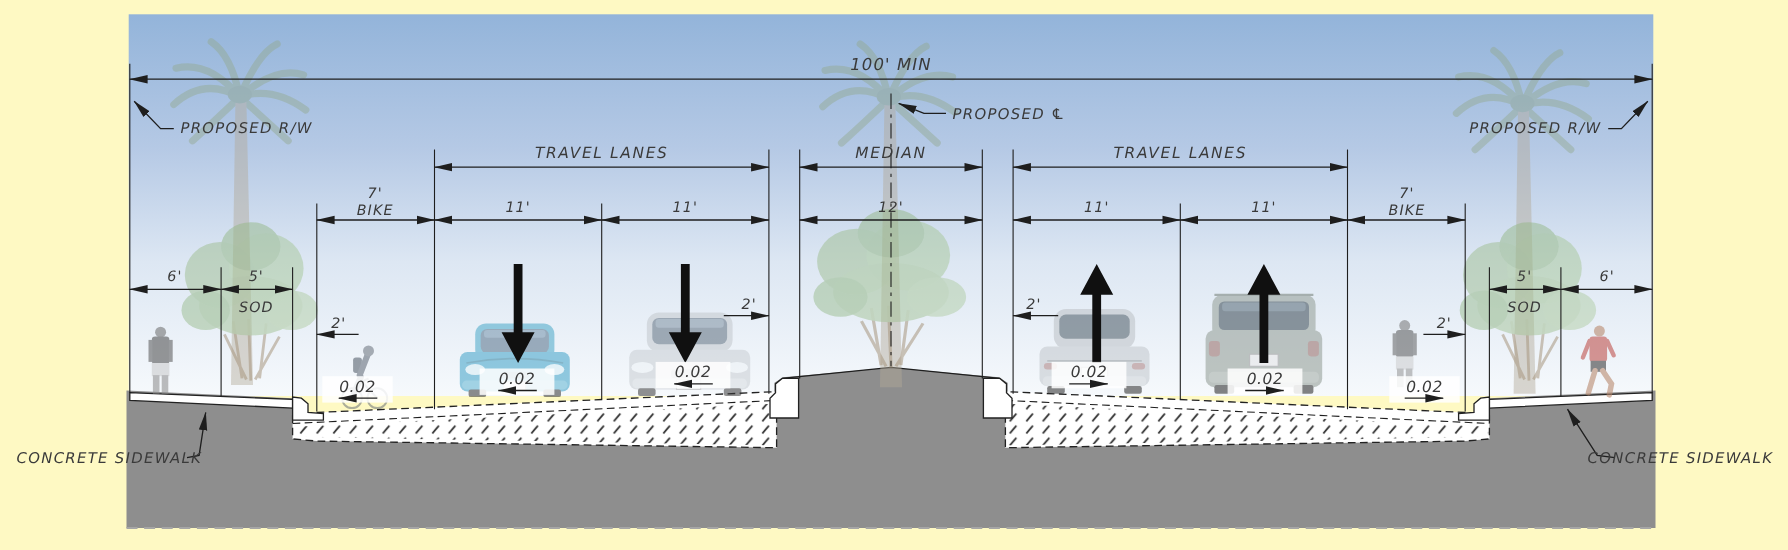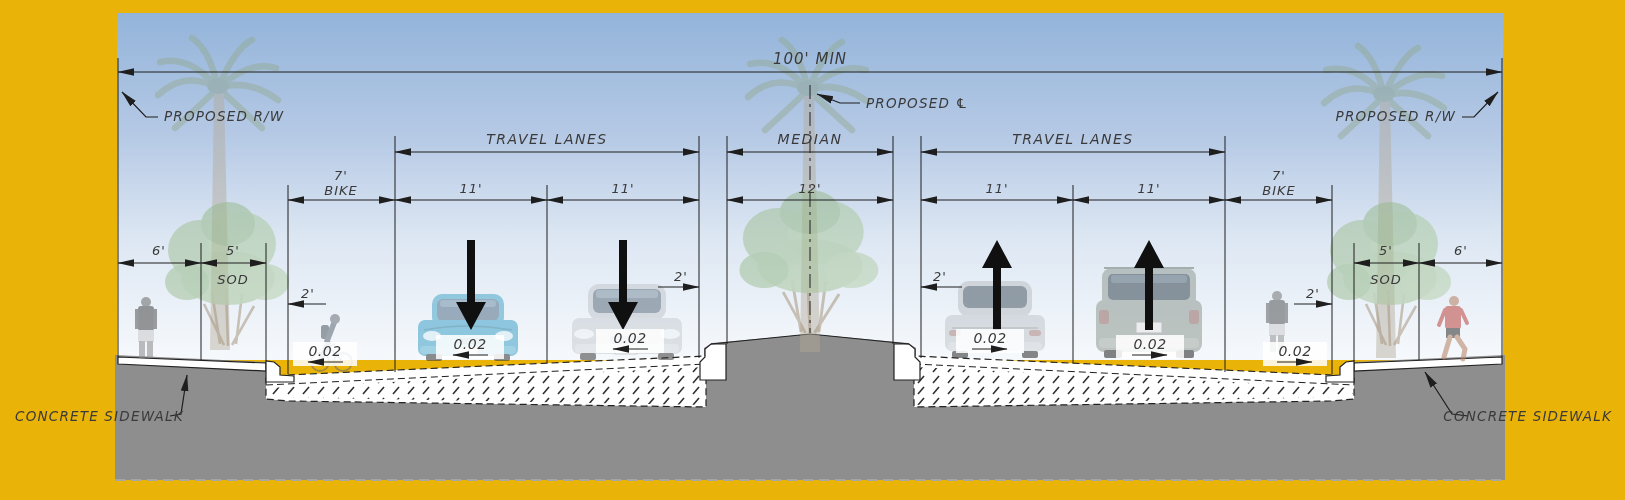--- a/index.html
+++ b/index.html
@@ -1,16 +1,16 @@
 <!DOCTYPE html>
 <html><head>
 <meta charset="utf-8">
 <style>
   html,body{margin:0;padding:0;background:#ffffff;}
-  .stage{position:relative;width:1625px;height:500px;background:#eab308;overflow:hidden;
+  .stage{position:relative;width:1625px;height:500px;background:#fef9c3;overflow:hidden;
          font-family:"DejaVu Sans","Liberation Sans",sans-serif;}
   svg text{font-family:"DejaVu Sans","Liberation Sans",sans-serif;font-style:italic;fill:#3a3a3a;}
   .dimtxt{font-size:13px;letter-spacing:1px;}
   .dimtxt-lg{font-size:15px;letter-spacing:1px;}
   .zonetxt{font-size:14px;letter-spacing:1.5px;}
   .leadtxt{font-size:13.5px;letter-spacing:1.2px;}
   .slopetxt{font-size:14px;letter-spacing:0.5px;}
   .thin{stroke:#1e1e1e;stroke-width:1;fill:none;}
   .dimline{stroke:#1e1e1e;stroke-width:1.2;fill:none;}
   .outline{stroke:#222;stroke-width:1.2;}

